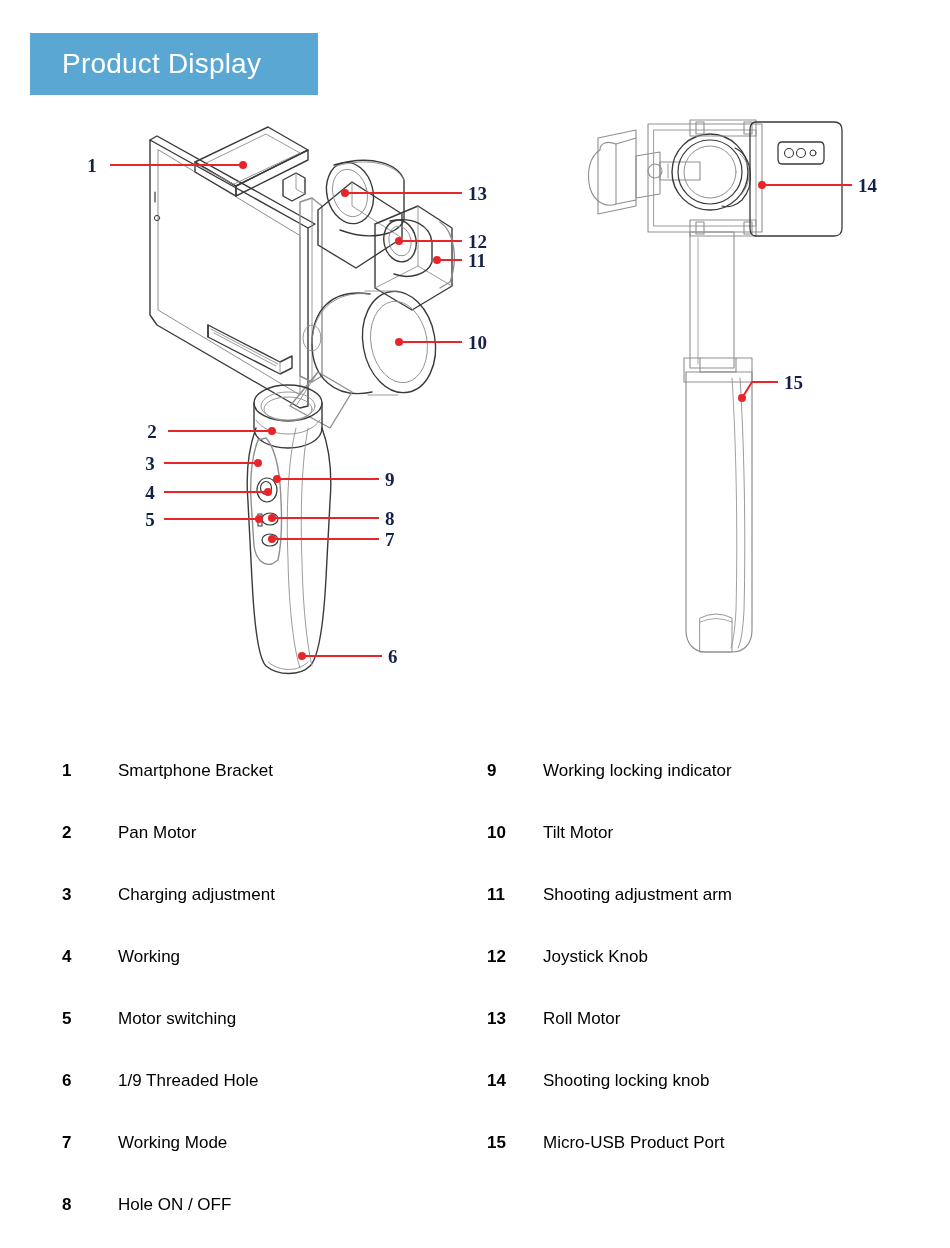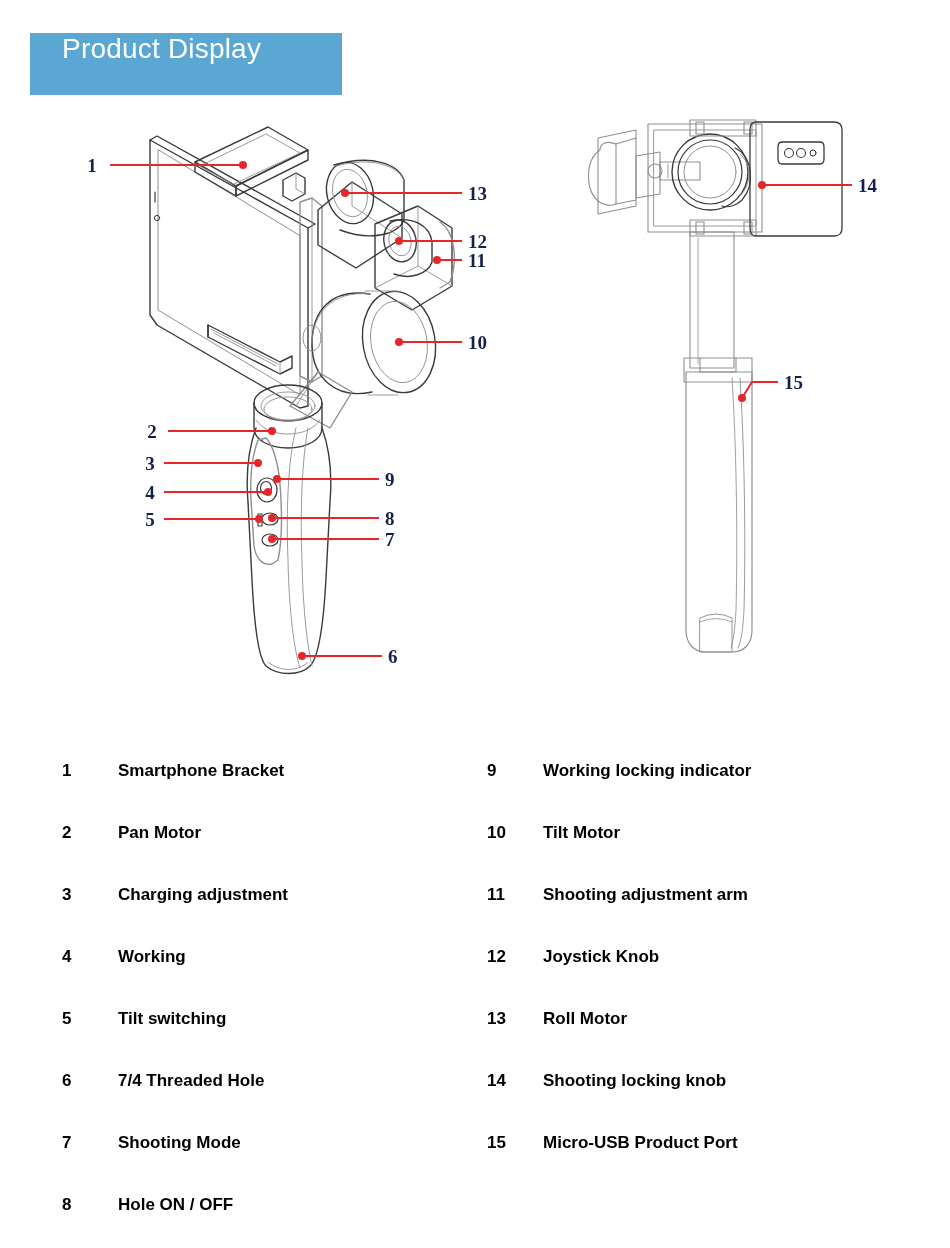--- a/index.html
+++ b/index.html
@@ -11,24 +11,24 @@
     width: 950px; height: 1248px;
     position: relative;
     font-family: "Liberation Sans", sans-serif;
     overflow: hidden;
   }
 
   
   #header-banner {
     position: absolute;
     left: 30px; top: 33px;
-    width: 312px; height: 62px;
+    width: 288px; height: 62px;
     background: #5BA7D3;
     display: flex;
-    align-items: flex-start;
+    align-items: center;
   }
   #header-title {
     color: #ffffff;
     font-size: 28px;
     font-weight: 400;
     letter-spacing: 0.2px;
     margin-left: 32px;
     white-space: nowrap;
   }
 
@@ -60,21 +60,21 @@
   }
   .legend-num {
     width: 56px;
     flex: 0 0 56px;
     font-size: 17px;
     font-weight: 700;
     color: #000000;
   }
   .legend-label {
     font-size: 17px;
-    font-weight: 700;
+    font-weight: 400;
     color: #000000;
     white-space: nowrap;
   }
 
   
   .callout-num {
     font-family: "Liberation Serif", serif;
     font-size: 19px;
     font-weight: 700;
     fill: #13204a;
@@ -339,29 +339,29 @@
     <div class="legend-row">
       <span class="legend-num">3</span>
       <span class="legend-label">Charging adjustment</span>
     </div>
     <div class="legend-row">
       <span class="legend-num">4</span>
       <span class="legend-label">Working</span>
     </div>
     <div class="legend-row">
       <span class="legend-num">5</span>
-      <span class="legend-label">Tilt switching</span>
+      <span class="legend-label">Motor switching</span>
     </div>
     <div class="legend-row">
       <span class="legend-num">6</span>
-      <span class="legend-label">7/4 Threaded Hole</span>
+      <span class="legend-label">1/9 Threaded Hole</span>
     </div>
     <div class="legend-row">
       <span class="legend-num">7</span>
-      <span class="legend-label">Shooting Mode</span>
+      <span class="legend-label">Working Mode</span>
     </div>
     <div class="legend-row">
       <span class="legend-num">8</span>
       <span class="legend-label">Hole ON / OFF</span>
     </div>
   </div>
 
   <div class="legend-col" id="legend-col-right">
     <div class="legend-row">
       <span class="legend-num">9</span>

